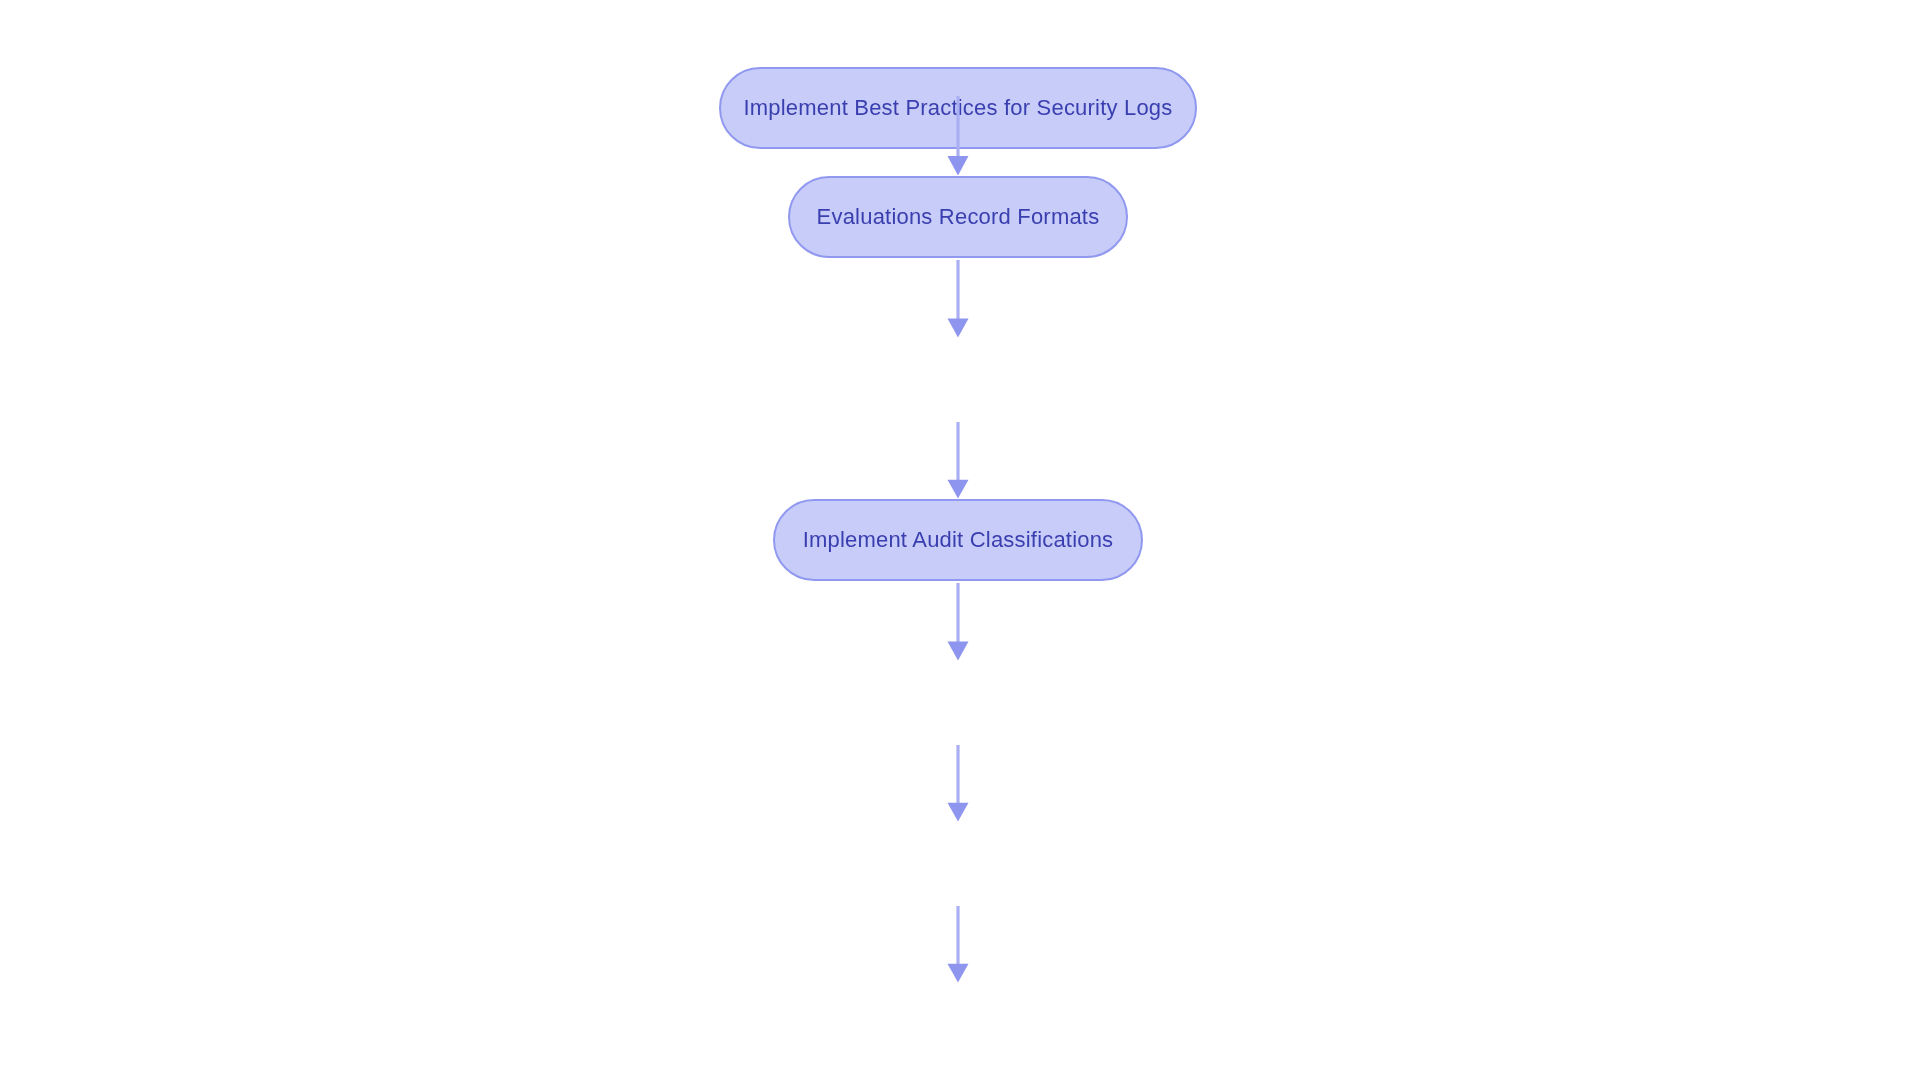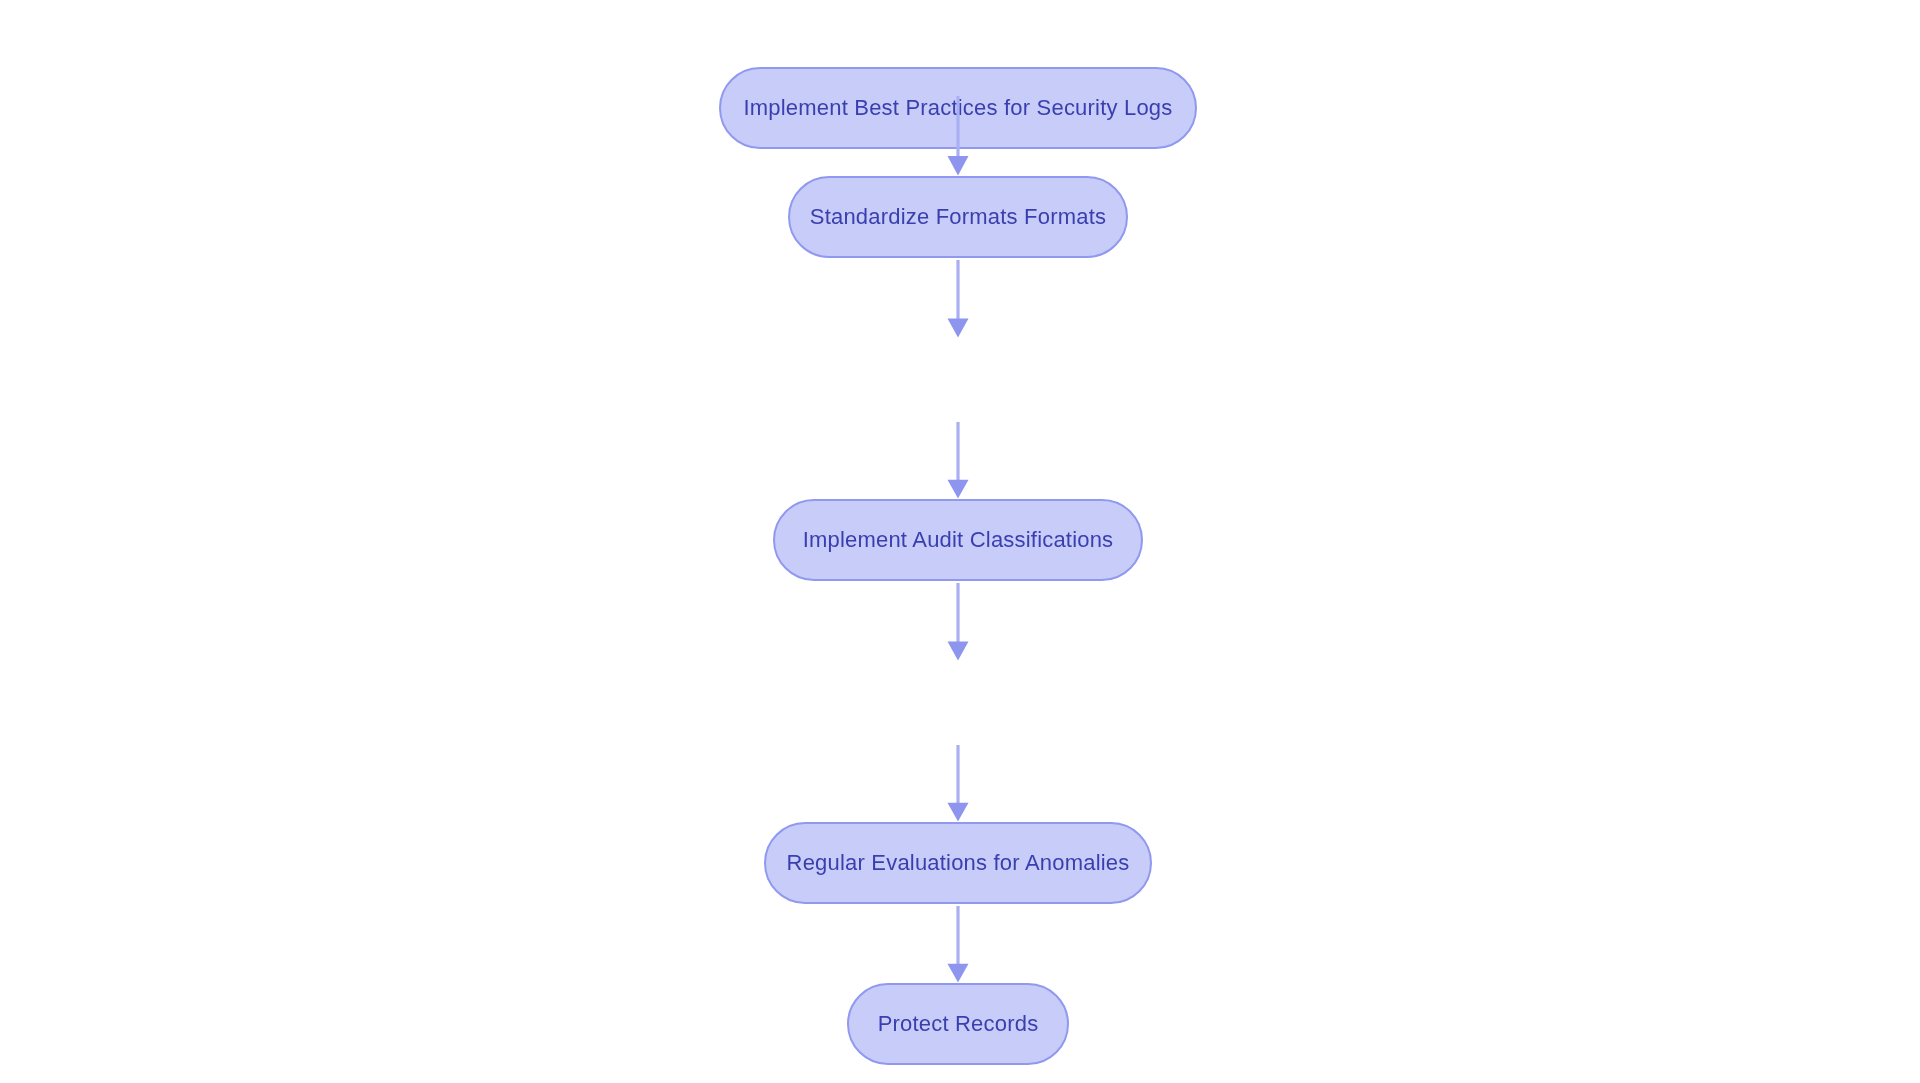--- a/index.html
+++ b/index.html
@@ -69,21 +69,21 @@
 
   <div class="node n1">Implement Best Practices for Security Logs</div>
 
   <div class="arrow a1">
     <svg viewBox="0 0 24 80" preserveAspectRatio="none">
       <line x1="12" y1="0" x2="12" y2="62" stroke-width="3.2"></line>
       <polygon points="1.5,60 22.5,60 12,79.5"></polygon>
     </svg>
   </div>
 
-  <div class="node n2">Standardize Formats Formats</div>
+  <div class="node n2">Evaluations Record Formats</div>
 
   <div class="arrow a2">
     <svg viewBox="0 0 24 80" preserveAspectRatio="none">
       <line x1="12" y1="0" x2="12" y2="62" stroke-width="3.2"></line>
       <polygon points="1.5,60 22.5,60 12,79.5"></polygon>
     </svg>
   </div>
 
 
   <div class="arrow a3">
@@ -103,24 +103,22 @@
   </div>
 
 
   <div class="arrow a5">
     <svg viewBox="0 0 24 80" preserveAspectRatio="none">
       <line x1="12" y1="0" x2="12" y2="62" stroke-width="3.2"></line>
       <polygon points="1.5,60 22.5,60 12,79.5"></polygon>
     </svg>
   </div>
 
-  <div class="node n6">Regular Evaluations for Anomalies</div>
 
   <div class="arrow a6">
     <svg viewBox="0 0 24 80" preserveAspectRatio="none">
       <line x1="12" y1="0" x2="12" y2="62" stroke-width="3.2"></line>
       <polygon points="1.5,60 22.5,60 12,79.5"></polygon>
     </svg>
   </div>
 
-  <div class="node n7">Protect Records</div>
 
 </div>
 
 </body></html>

